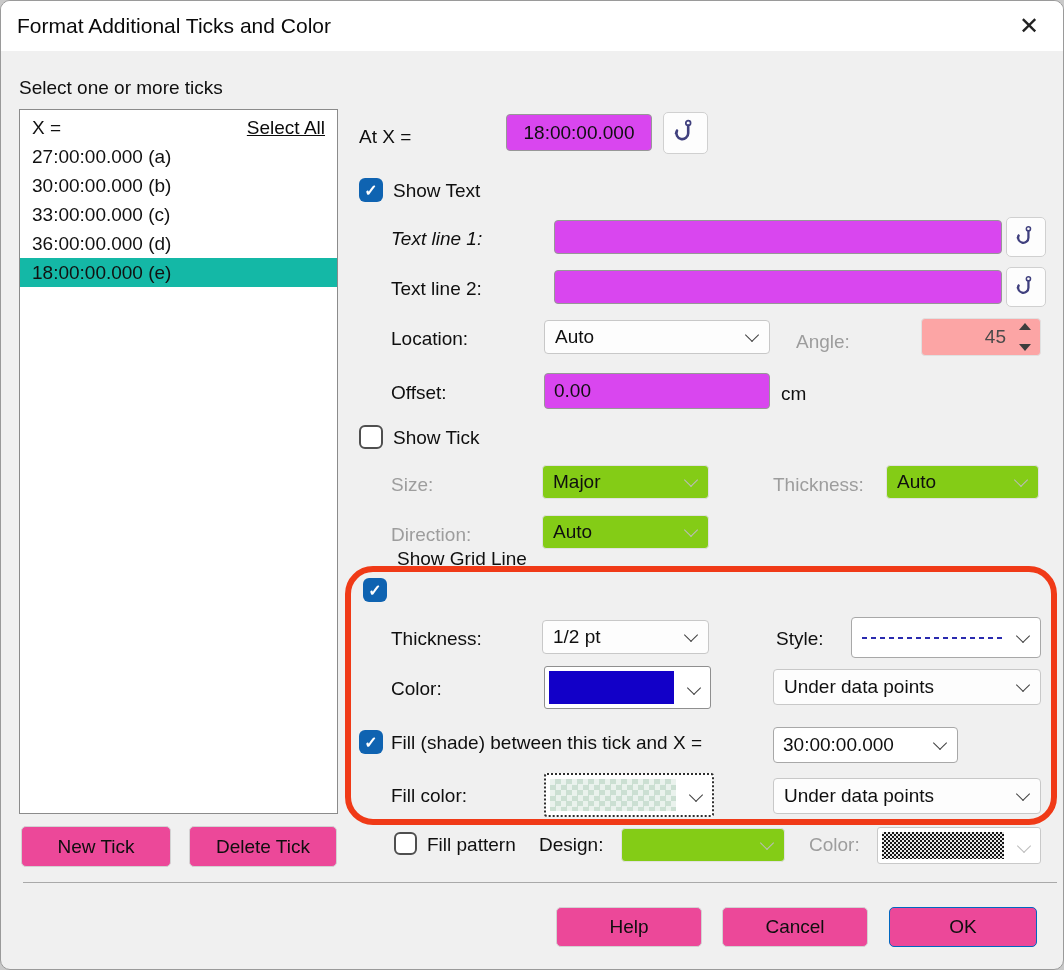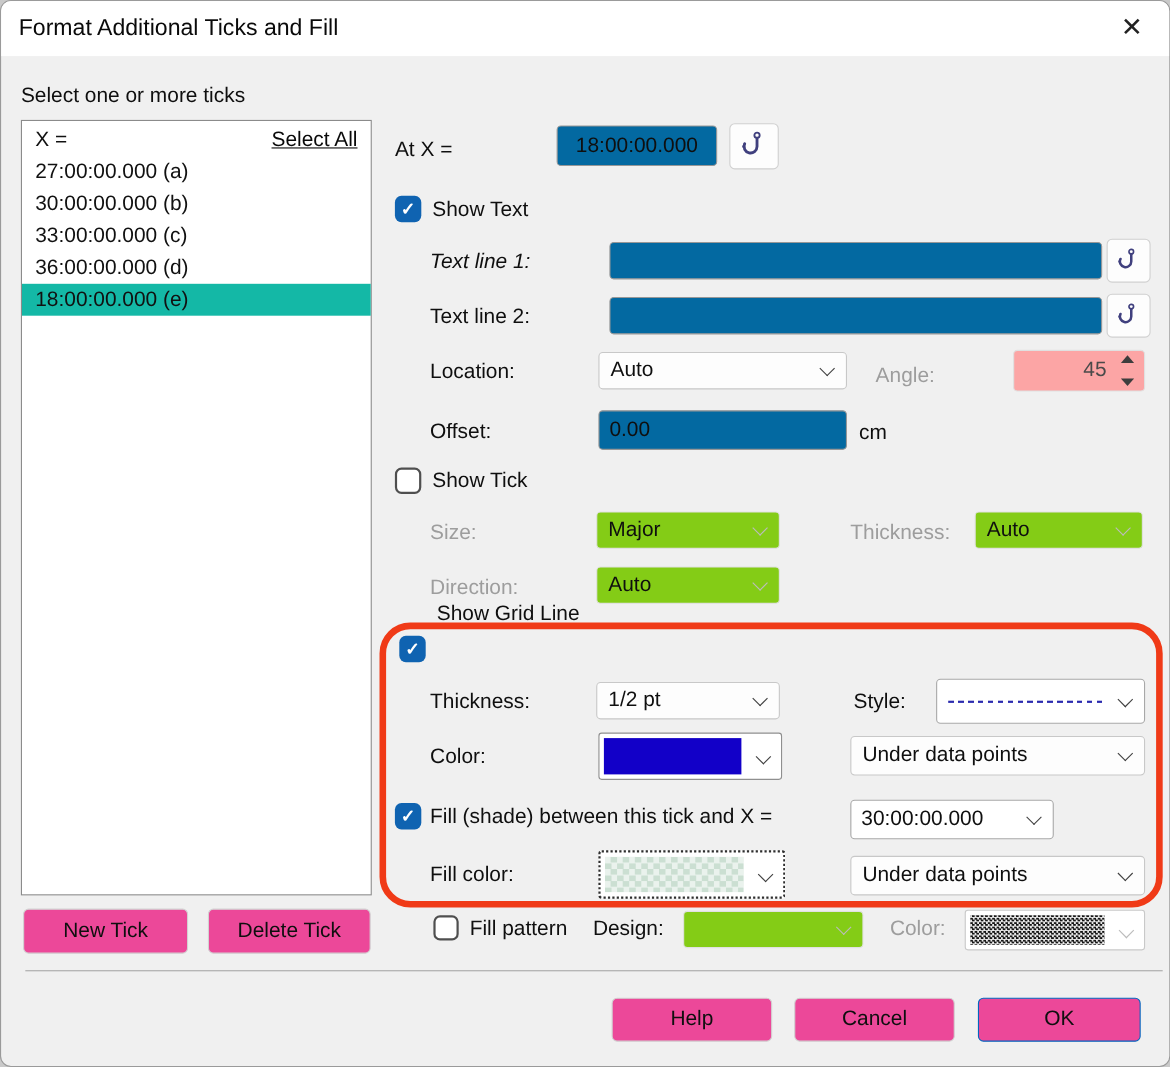--- a/index.html
+++ b/index.html
@@ -13,21 +13,21 @@
   .lbl.dis{color:#9d9d9d;}
   .listbox{position:absolute;left:18px;top:108px;width:319px;height:705px;background:#fff;border:1px solid #8b8b8b;
            box-sizing:border-box;font-size:19px;}
   .listhead{display:flex;align-items:center;padding:7px 12px 3px 12px;}
   .selectall{margin-left:auto;text-decoration:underline;color:#0a0a0a;}
   .litem{height:29px;line-height:29px;padding:0 12px;}
   .litem.selected{background:#14b8a6;}
   .btn{position:absolute;box-sizing:border-box;background:#ec4899;border:1px solid #d2d2d2;border-radius:5px;
        font-size:19px;display:flex;align-items:center;justify-content:center;color:#0f0f0f;}
   .btn.default{border:1.6px solid #0067c0;}
-  .tinput{position:absolute;box-sizing:border-box;background:#0369a1;border:1px solid #979797;border-radius:4px;
+  .tinput{position:absolute;box-sizing:border-box;background:#d946ef;border:1px solid #979797;border-radius:4px;
           font-size:19px;font-family:inherit;padding:0 9px;color:#0f0f0f;outline:none;}
   .combo{position:absolute;box-sizing:border-box;display:flex;align-items:center;background:#fdfdfd;
          border:1px solid #c8c8c8;border-radius:4px;font-size:19px;padding:0 34px 0 10px;color:#0f0f0f;}
   .combo.dis{background:#84cc16;border-color:#e1e1e1;}
   .combo.editable{background:#fff;border-color:#a8a8a8;}
   .chev{display:inline-block;width:9px;height:9px;border-right:1.6px solid #404040;border-bottom:1.6px solid #404040;
         transform:rotate(45deg);}
   .combo .chev{position:absolute;right:12px;top:50%;margin-top:-7px;}
   .combo.dis .chev{border-color:#bcbcbc;}
   .cbx{position:absolute;box-sizing:border-box;width:24px;height:24px;border-radius:6px;}
@@ -57,21 +57,21 @@
   .annotation{position:absolute;left:344px;top:565px;width:712px;height:259px;border:6px solid #f03a17;
               border-radius:28px;pointer-events:none;box-sizing:border-box;}
   .hooksvg{display:block;}
 </style>
 </head>
 <body>
 
 <div class="dialog">
 
   <div class="titlebar">
-    <span class="title">Format Additional Ticks and Fill</span>
+    <span class="title">Format Additional Ticks and Color</span>
     <span class="closebtn">✕</span>
   </div>
 
   <div class="lbl" style="left:18px;top:76px;">Select one or more ticks</div>
 
   <div class="listbox">
     <div class="listhead">
       <span>X =</span>
       <span class="selectall">Select All</span>
     </div>

